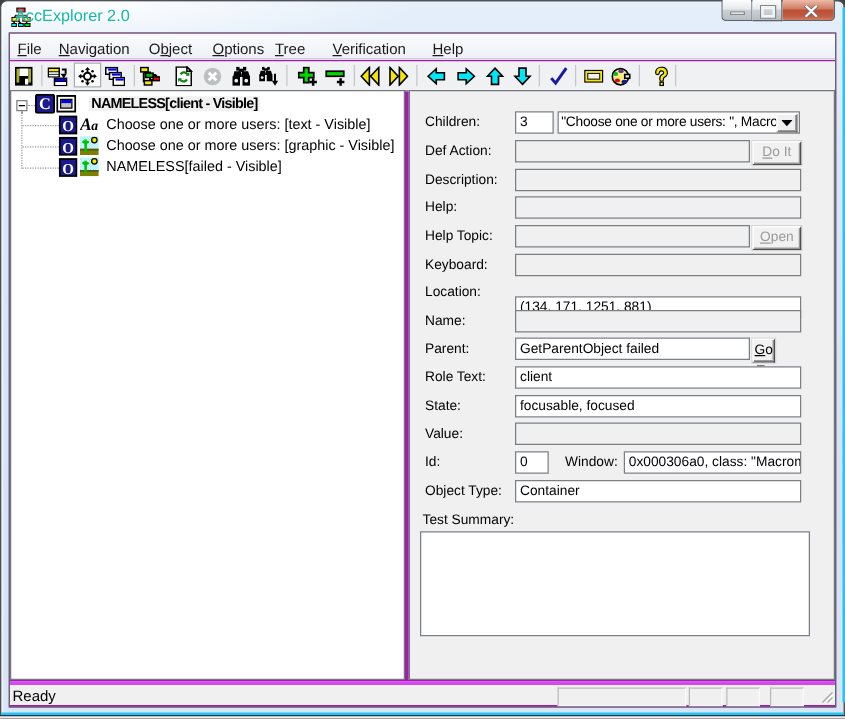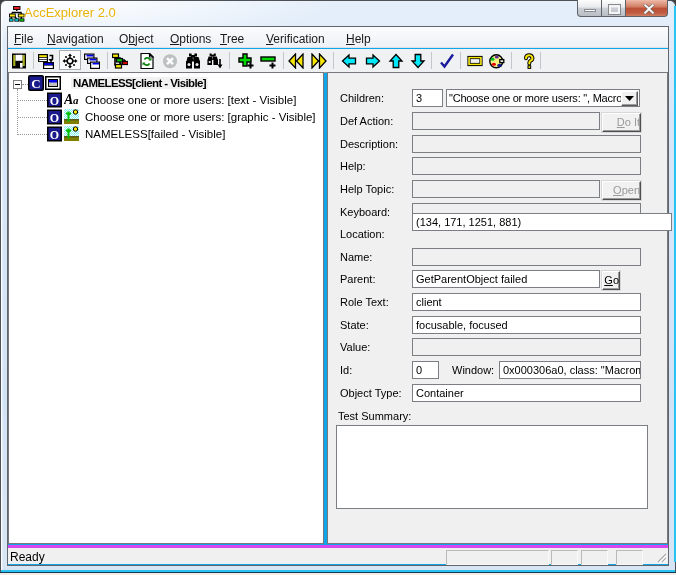--- a/index.html
+++ b/index.html
@@ -9,28 +9,28 @@
 #win{position:absolute;left:0;top:0;width:676px;height:573px;border-radius:6px 6px 0 0;
  background:radial-gradient(ellipse 360px 58px at 60px 0px,rgba(255,255,255,0.97),rgba(255,255,255,0) 76%),
    linear-gradient(180deg,#e5effa 0%,#d8e7f8 20%,#d3e3f6 70%,#d8e5f4 100%);
  border:1px solid #4e5257;border-bottom:none;box-shadow:inset 1px 0 0 rgba(255,255,255,0.8),inset 2px 0 0 rgba(255,255,255,0.35)}
 #deskbottom{position:absolute;left:0;top:573px;width:676px;height:2px;background:#efede9}
 
 #accentB{position:absolute;left:1px;top:570px;width:674px;height:2px;background:#29c3f2}
 #frameBdark{position:absolute;left:0px;top:572px;width:676px;height:1px;background:#173a52}
 #accentR{position:absolute;left:674px;top:6px;width:2px;height:556px;background:#29c3f2}
 
-#title{position:absolute;left:24px;top:5px;font-size:13px;color:#eab308;text-shadow:0 0 3px #ffffff}
+#title{position:absolute;left:12px;top:5px;font-size:13px;color:#14b8a6;text-shadow:0 0 3px #ffffff}
 
 .capbtn{position:absolute;top:0px;height:17px;border:1px solid #5e6166;border-top:none}
 #btnmin{left:577px;width:25px;border-radius:0 0 0 4px;background:linear-gradient(180deg,#fdfdfd 0%,#e7e9ec 45%,#cdd1d7 50%,#b9bec5 100%)}
 #btnmax{left:602px;width:24px;border-left:none;background:linear-gradient(180deg,#fdfdfd 0%,#e7e9ec 45%,#cdd1d7 50%,#b9bec5 100%)}
 #btnclose{left:626px;width:42px;border-left:none;border-radius:0 0 4px 0;background:linear-gradient(180deg,#eebbaa 0%,#d07a5e 45%,#bc4f36 50%,#c05a40 80%,#cf7f62 100%)}
 
-#client{position:absolute;left:7px;top:26px;width:662px;height:540px;border:1px solid #62666b;background:#0ea5e9}
+#client{position:absolute;left:7px;top:26px;width:662px;height:540px;border:1px solid #62666b;background:#a21caf}
 
 #menubar{position:absolute;left:0;top:0;width:660px;height:21px;background:linear-gradient(180deg,#fafbfc,#eef1f6);border-bottom:1px solid #dde2e9}
 .mi{position:absolute;top:5px;font-size:12px;color:#1a1a1a}
 .mi u{text-decoration:underline}
 #toolbar{position:absolute;left:0;top:22px;width:660px;height:24px;background:#f0f1f2;border-bottom:1px solid #8f9296}
 .tsep{position:absolute;top:3px;width:1px;height:17px;background:#c3c6ca}
 .tbtn{position:absolute;top:4px;width:16px;height:16px}
 
 #treepane{position:absolute;left:0px;top:45px;width:316px;height:472px;background:#ffffff;border:1px solid #75787c}
 #rightpane{position:absolute;left:319px;top:45px;width:341px;height:472px;background:#f0f0f0;border:1px solid #75787c}
@@ -39,21 +39,21 @@
 .scell{position:absolute;top:2px;height:15px;border:1px solid;border-color:#b9b9b9 #fafafa #fafafa #b9b9b9}
 
 .trow{position:absolute;font-size:11.5px;color:#000;white-space:nowrap}
 .ticon{position:absolute}
 .dot{position:absolute;border-top:1px dotted #9a9a9a}
 .dotv{position:absolute;border-left:1px dotted #9a9a9a}
 
 .lbl{position:absolute;font-size:11px;color:#000;white-space:nowrap}
 .fld{position:absolute;height:18px;border:1px solid #7b7f84;background:#fff;font-size:11px;color:#000;line-height:16px;padding-left:3px;white-space:nowrap;overflow:hidden}
 .fld.dis{background:#f0f0f0}
-.wbtn{position:absolute;height:19px;background:#f1f1f1;border:1px solid;border-color:#ffffff #4e4e4e #4e4e4e #ffffff;box-shadow:inset -1px -1px 0 #9a9a9a,0 0 0 1px #d7d7d7;font-size:11px;text-align:right;line-height:17px}
+.wbtn{position:absolute;height:19px;background:#f1f1f1;border:1px solid;border-color:#ffffff #4e4e4e #4e4e4e #ffffff;box-shadow:inset -1px -1px 0 #9a9a9a,0 0 0 1px #d7d7d7;font-size:11px;text-align:center;line-height:17px}
 .wbtn.dis{color:#9a9a9a}
 </style></head>
 <body>
 <div id="win"></div>
 <div id="accentR"></div>
 <div id="accentB"></div>
 <div id="frameBdark"></div>
 <div id="deskbottom"></div>
 
 <svg class="abs" style="left:9px;top:5px" width="16" height="17" viewBox="0 0 16 17">
@@ -331,21 +331,21 @@
         </svg>
       </div>
 
   <div class="fld dis" style="left:84px;top:39px;width:188px"></div>
   <div class="wbtn dis" style="left:274px;top:40px;width:39px"><u>D</u>o It</div>
   <div class="fld dis" style="left:84px;top:62px;width:229px"></div>
   <div class="fld dis" style="left:84px;top:84px;width:229px"></div>
   <div class="fld dis" style="left:84px;top:107px;width:188px"></div>
   <div class="wbtn dis" style="left:274px;top:108px;width:39px"><u>O</u>pen</div>
   <div class="fld dis" style="left:84px;top:130px;width:229px"></div>
-  <div class="fld" style="left:84px;top:140px;width:260px">(134, 171, 1251, 881)</div>
+  <div class="fld" style="left:84px;top:164px;width:229px">(134, 171, 1251, 881)</div>
   <div class="fld dis" style="left:84px;top:175px;width:229px"></div>
   <div class="fld" style="left:84px;top:197px;width:188px">GetParentObject failed</div>
   <div class="wbtn" style="left:274px;top:198px;width:18px"><u>G</u>o To</div>
   <div class="fld" style="left:84px;top:220px;width:229px">client</div>
   <div class="fld" style="left:84px;top:243px;width:229px">focusable, focused</div>
   <div class="fld dis" style="left:84px;top:265px;width:229px"></div>
   <div class="fld" style="left:84px;top:288px;width:27px">0</div>
   <span class="lbl" style="left:124px;top:291px">Window:</span>
   <div class="fld" style="left:171px;top:288px;width:142px">0x000306a0, class: "Macrom</div>
   <div class="fld" style="left:84px;top:311px;width:229px">Container</div>

